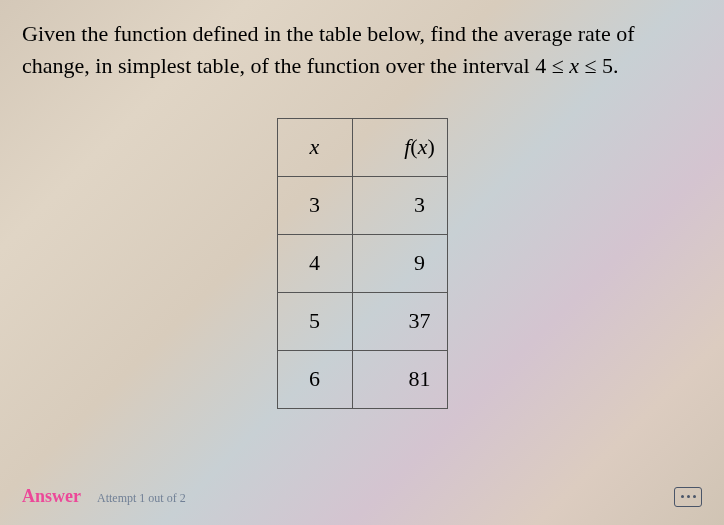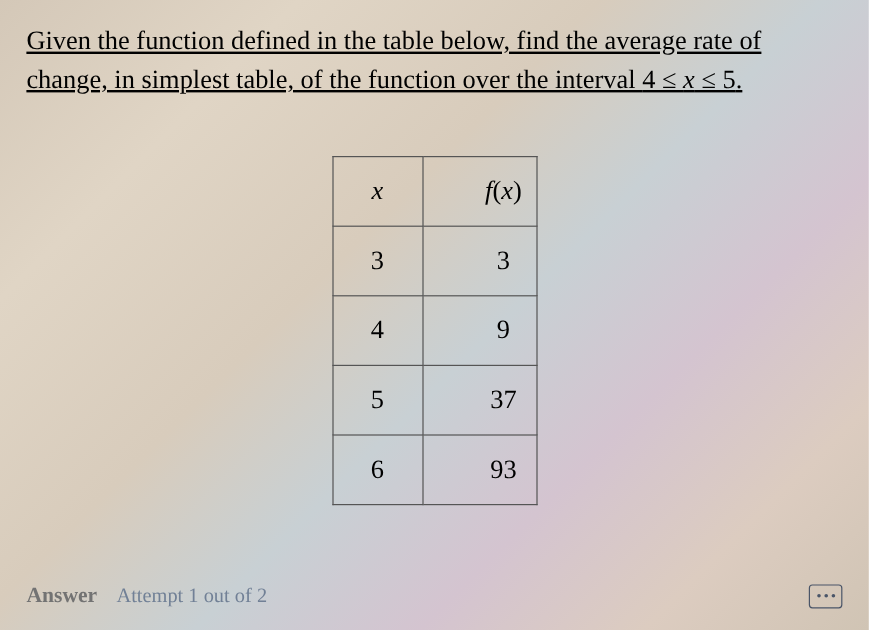--- a/index.html
+++ b/index.html
@@ -12,22 +12,21 @@
       height: 525px;
       background: linear-gradient(135deg, #d4c8b8 0%, #e0d5c5 20%, #d8ccbc 40%, #c8d0d4 55%, #d4c4d0 70%, #dcccc0 85%, #d0c4b4 100%);
       font-family: Georgia, 'Times New Roman', serif;
       color: #000;
       position: relative;
       padding: 18px 22px;
     }
     .question-text {
       font-size: 22px;
       line-height: 1.45;
-      margin-bottom: 48px;
-      text-decoration: underline;
+      margin-bottom: 36px;
     }
     .math-var {
       font-style: italic;
       font-family: 'Times New Roman', serif;
     }
     .table-container {
       display: flex;
       justify-content: center;
       margin-bottom: 40px;
     }
@@ -57,25 +56,25 @@
       left: 22px;
       right: 22px;
       display: flex;
       align-items: center;
       justify-content: space-between;
     }
     .answer-label {
       font-family: Georgia, serif;
       font-size: 18px;
       font-weight: bold;
-      color: #737373;
+      color: #ec4899;
     }
     .attempt-text {
       font-family: Georgia, serif;
-      font-size: 17px;
+      font-size: 12px;
       color: #718096;
       margin-left: 12px;
       font-weight: normal;
     }
     .keyboard-icon {
       width: 28px;
       height: 20px;
       border: 1.5px solid #4a5568;
       border-radius: 3px;
       display: flex;
@@ -118,21 +117,21 @@
     <tr>
       <td class="col-x">4</td>
       <td class="col-fx">9</td>
     </tr>
     <tr>
       <td class="col-x">5</td>
       <td class="col-fx">37</td>
     </tr>
     <tr>
       <td class="col-x">6</td>
-      <td class="col-fx">93</td>
+      <td class="col-fx">81</td>
     </tr>
   </tbody>
     </table>
 </div>
 
 <div class="footer-row">
   <div>
     <span class="answer-label">Answer</span>
     <span class="attempt-text">Attempt 1 out of 2</span>
   </div>

